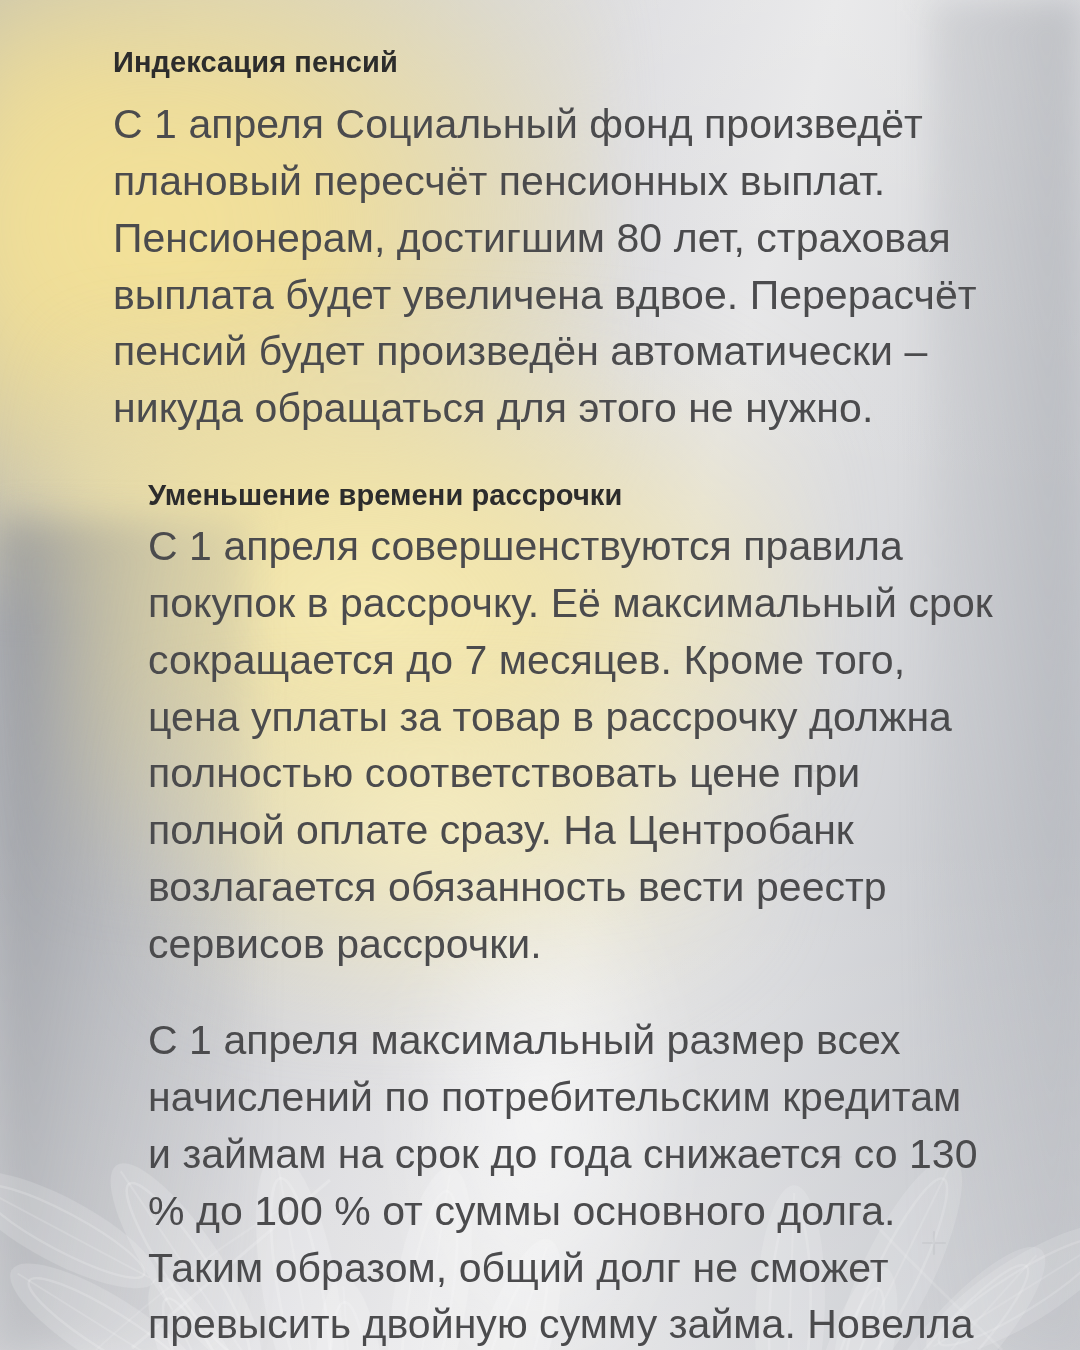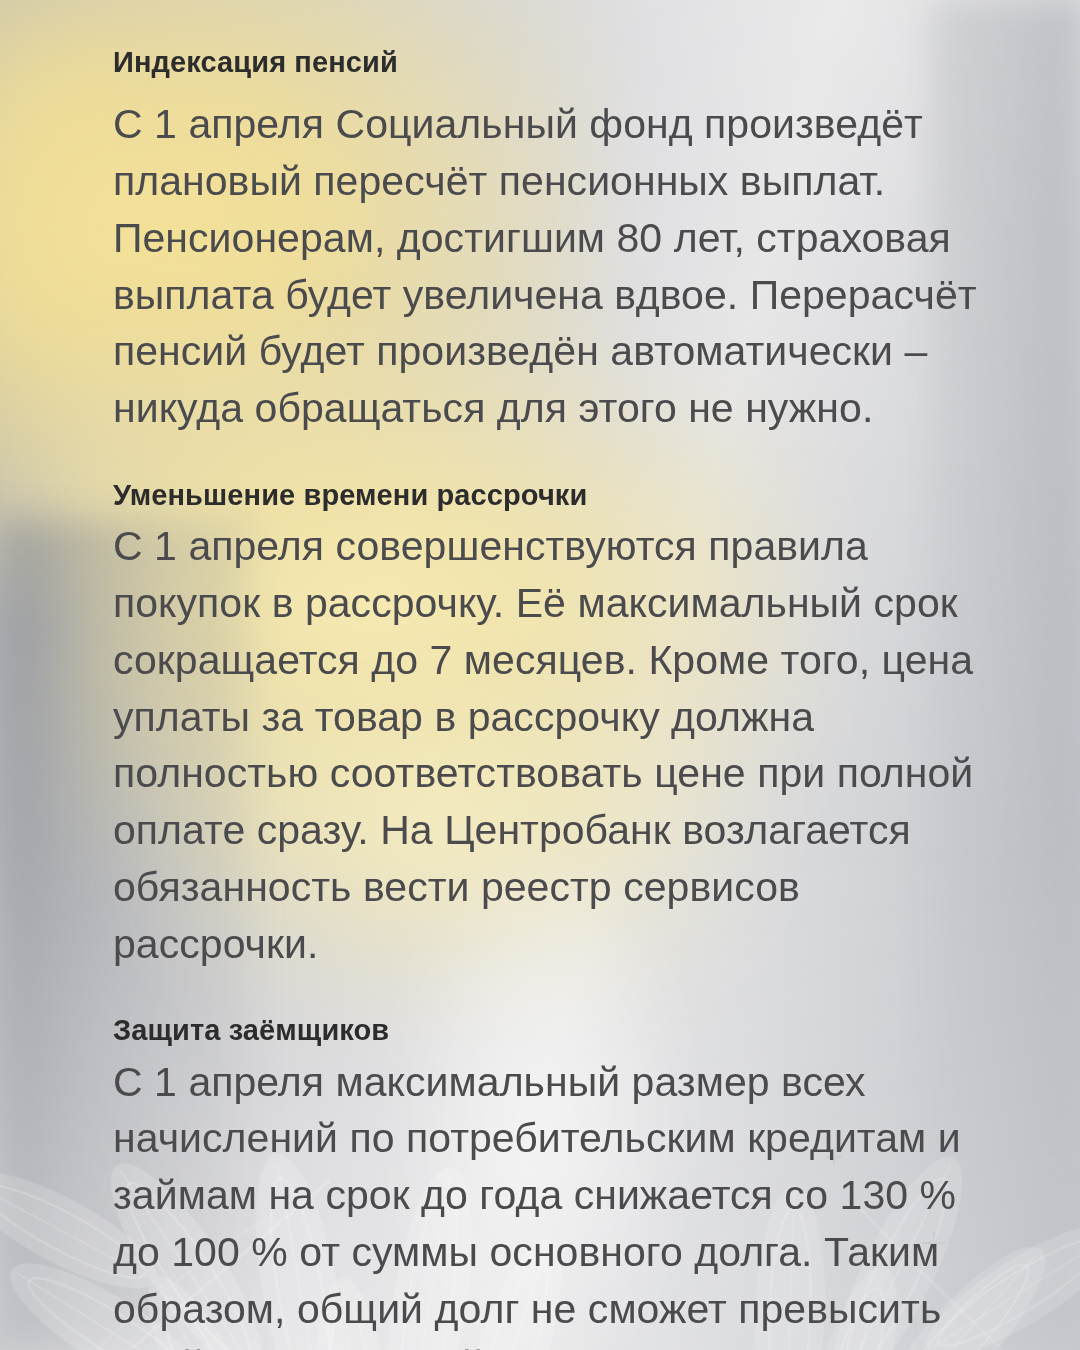--- a/index.html
+++ b/index.html
@@ -155,21 +155,21 @@
 
   
   .content {
     position: absolute;
     left: 113px;
     top: 44px;
     width: 880px;
   }
 
   .section { margin-bottom: 0; }
-  .section + .section { margin-top: 40px; }
+  .section + .section { margin-top: 40px; margin-left: 35px; }
 
   .section-heading {
     font-size: 29px;
     font-weight: 700;
     color: #2c2c2c;
     letter-spacing: 0.1px;
     line-height: 1.25;
     margin: 0 0 16px 0;
   }
 
@@ -244,18 +244,17 @@
       <h2 class="section-heading">Индексация пенсий</h2>
       <p class="section-body">С 1 апреля Социальный фонд произведёт плановый пересчёт пенсионных выплат. Пенсионерам, достигшим 80 лет, страховая выплата будет увеличена вдвое. Перерасчёт пенсий будет произведён автоматически – никуда обращаться для этого не нужно.</p>
     </section>
 
     <section class="section tight">
       <h2 class="section-heading">Уменьшение времени рассрочки</h2>
       <p class="section-body">С 1 апреля совершенствуются правила покупок в рассрочку. Её максимальный срок сокращается до 7 месяцев. Кроме того, цена уплаты за товар в рассрочку должна полностью соответствовать цене при полной оплате сразу. На Центробанк возлагается обязанность вести реестр сервисов рассрочки.</p>
     </section>
 
     <section class="section tight">
-      <h2 class="section-heading">Защита заёмщиков</h2>
       <p class="section-body">С 1 апреля максимальный размер всех начислений по потребительским кредитам и займам на срок до года снижается со 130 % до 100 % от суммы основного долга. Таким образом, общий долг не сможет превысить двойную сумму займа. Новелла направлена на облегчение долговой нагрузки для граждан.</p>
     </section>
 
   </div>
 </div>
 
 </body></html>

